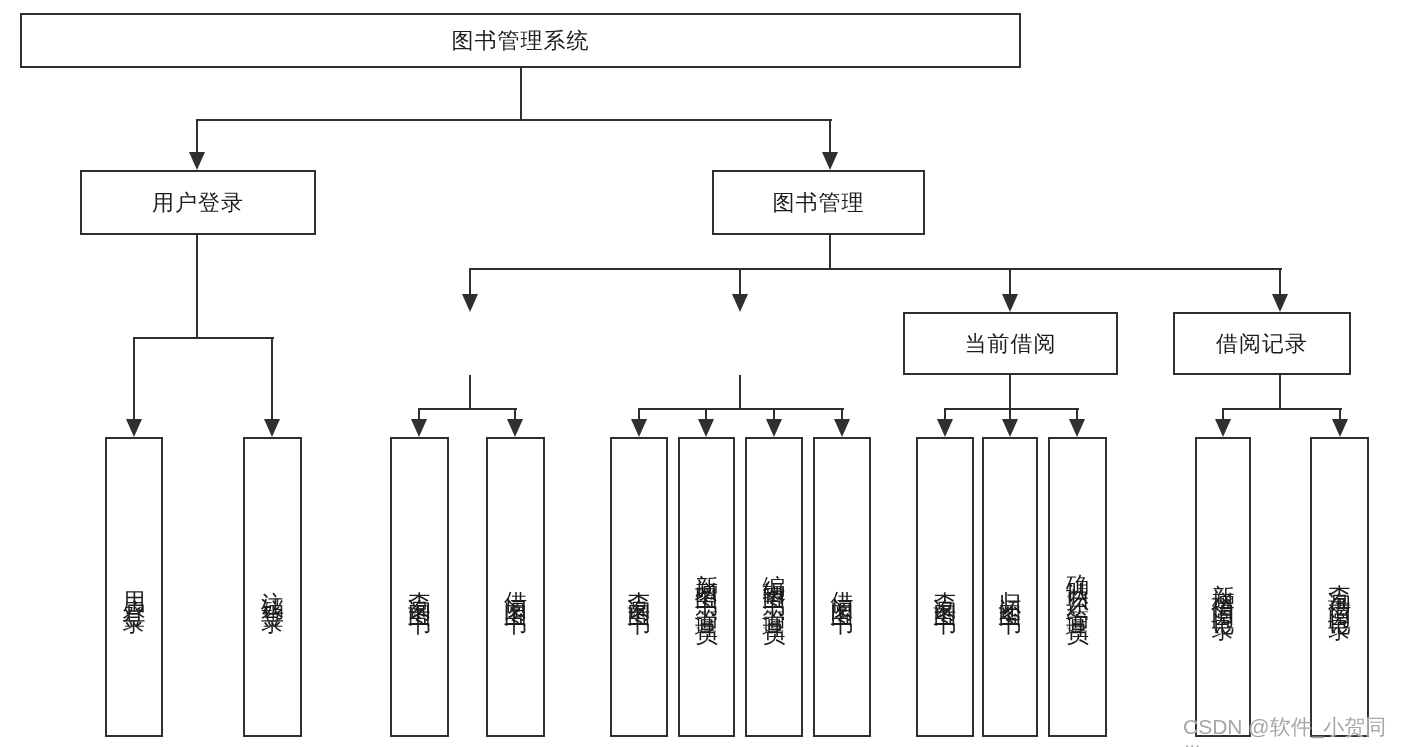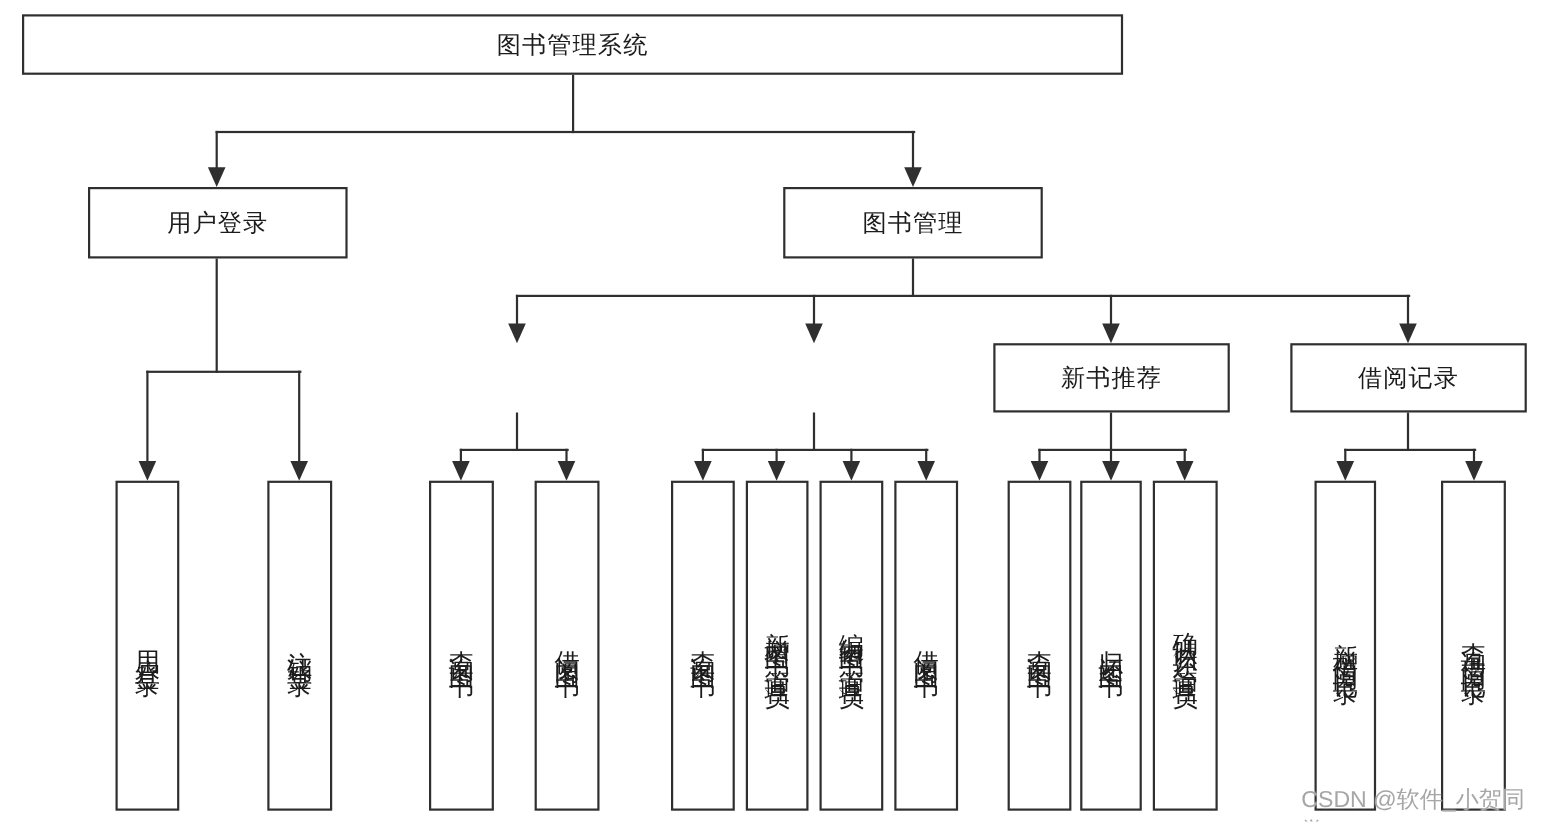--- a/index.html
+++ b/index.html
@@ -43,21 +43,21 @@
   <div class="v" style="left:520px;top:68px;height:53px"></div>
   <div class="h" style="left:196px;top:119px;width:636px"></div>
   <div class="v" style="left:196px;top:119px;height:35px"></div>
   <div class="arw" style="left:189px;top:152px"></div>
   <div class="v" style="left:829px;top:119px;height:35px"></div>
   <div class="arw" style="left:822px;top:152px"></div>
 
   <div class="box hbox" style="left:80px;top:170px;width:236px;height:65px">
     <span>用户登录</span>
   </div>
-  <div class="box hbox" style="left:712px;top:170px;width:236px;height:65px">
+  <div class="box hbox" style="left:712px;top:170px;width:213px;height:65px">
     <span>图书管理</span>
   </div>
 
   <div class="v" style="left:196px;top:235px;height:104px"></div>
   <div class="h" style="left:133px;top:337px;width:141px"></div>
   <div class="v" style="left:133px;top:337px;height:84px"></div>
   <div class="arw" style="left:126px;top:419px"></div>
   <div class="v" style="left:271px;top:337px;height:84px"></div>
   <div class="arw" style="left:264px;top:419px"></div>
 
@@ -66,23 +66,23 @@
   <div class="v" style="left:469px;top:268px;height:28px"></div>
   <div class="arw" style="left:462px;top:294px"></div>
   <div class="v" style="left:739px;top:268px;height:28px"></div>
   <div class="arw" style="left:732px;top:294px"></div>
   <div class="v" style="left:1009px;top:268px;height:28px"></div>
   <div class="arw" style="left:1002px;top:294px"></div>
   <div class="v" style="left:1279px;top:268px;height:28px"></div>
   <div class="arw" style="left:1272px;top:294px"></div>
 
   <div class="box hbox" style="left:903px;top:312px;width:215px;height:63px">
-    <span>新书推荐</span>
+    <span>当前借阅</span>
   </div>
-  <div class="box hbox" style="left:1173px;top:312px;width:215px;height:63px">
+  <div class="box hbox" style="left:1173px;top:312px;width:178px;height:63px">
     <span>借阅记录</span>
   </div>
 
   <div class="v" style="left:469px;top:375px;height:35px"></div>
   <div class="h" style="left:418px;top:408px;width:99px"></div>
   <div class="v" style="left:418px;top:408px;height:13px"></div>
   <div class="arw" style="left:411px;top:419px"></div>
   <div class="v" style="left:514px;top:408px;height:13px"></div>
   <div class="arw" style="left:507px;top:419px"></div>
 

